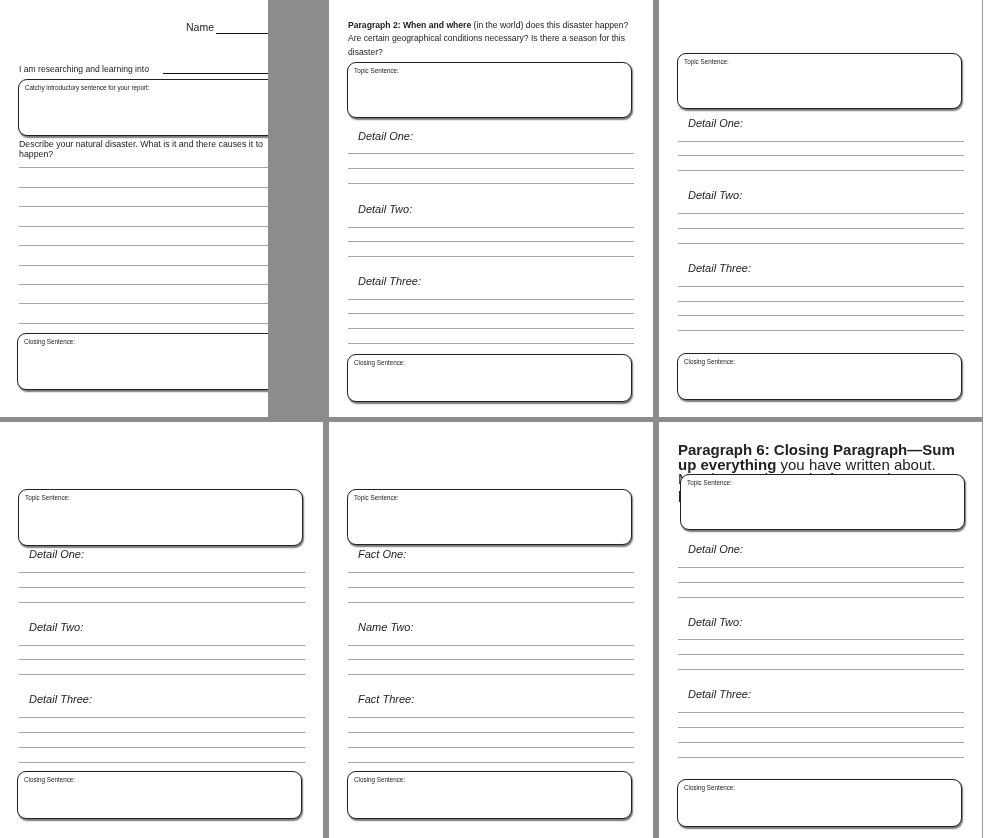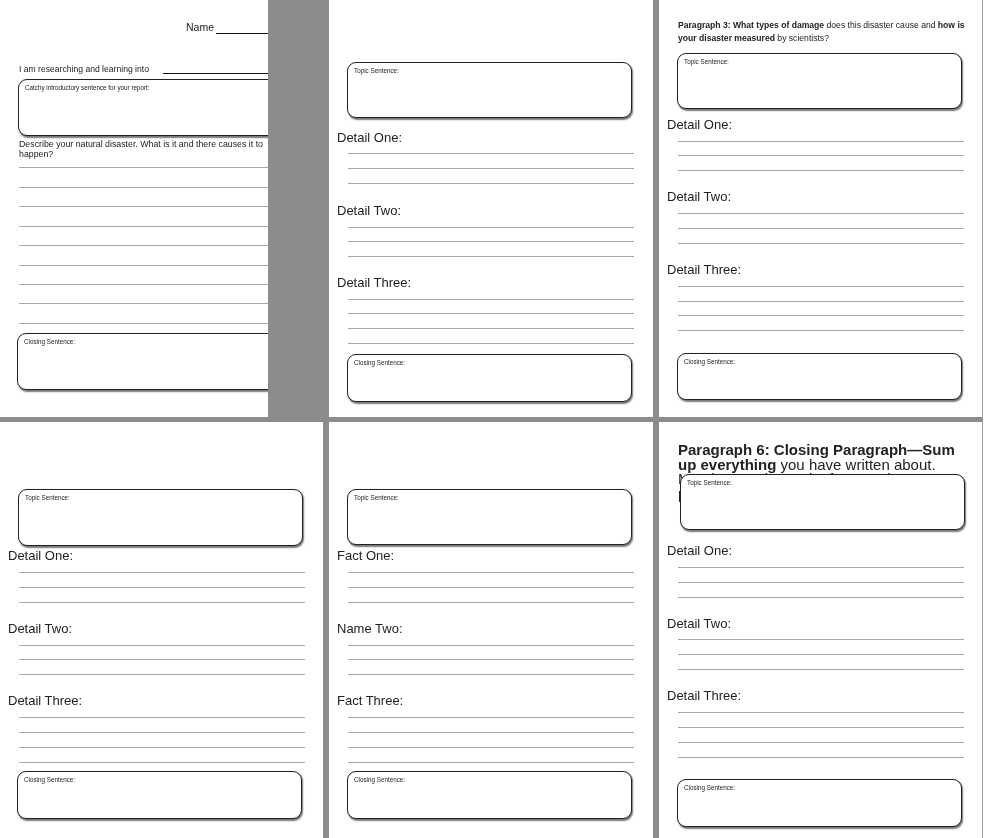--- a/index.html
+++ b/index.html
@@ -16,21 +16,21 @@
   .edge { position: absolute; left: 982px; top: 0; width: 2px; height: 838px; background: #ffffff; border-left: 1px solid #9a9a9a; }
   .prompt { position: absolute; left: 19px; width: 288px; font-size: 8.6px; line-height: 13.3px; color: #222; }
   .prompt b { font-weight: bold; }
   .box {
     position: absolute; left: 18px; width: 285px;
     border: 1.3px solid #222; border-radius: 9px;
     box-shadow: 1px 1.5px 1.5px #777;
     background: #fff;
   }
   .box-label { position: absolute; left: 6px; top: 4px; font-size: 6.3px; color: #222; }
-  .label { position: absolute; left: 8px; font-size: 13px; color: #222; }
+  .label { position: absolute; left: 29px; font-size: 11px; color: #222; font-style: italic; }
   .line { position: absolute; left: 19px; width: 286px; height: 0; border-top: 1px solid #a7a7a7; }
 
   .name-label { position: absolute; left: 186px; top: 21px; font-size: 10.5px; color: #222; }
   .name-line { position: absolute; left: 216px; top: 33px; width: 88px; border-top: 1px solid #111; }
   .title { position: absolute; left: 0; width: 323px; top: 42px; text-align: center; font-family: "DejaVu Sans", sans-serif; font-weight: bold; font-size: 12px; letter-spacing: 0.2px; color: #111; }
   .researching { position: absolute; left: 19px; top: 64px; font-size: 8.6px; color: #222; }
   .research-line { position: absolute; left: 163px; top: 73px; width: 142px; border-top: 1px solid #111; }
   .describe { position: absolute; left: 19px; top: 139px; font-size: 8.8px; color: #222; }
 </style>
 </head>
@@ -55,20 +55,25 @@
     <div class="line" style="top:265px"></div>
     <div class="line" style="top:284px"></div>
     <div class="line" style="top:303px"></div>
     <div class="line" style="top:323px"></div>
     <div class="box" style="top:333px;left:17px;height:57px;">
       <span class="box-label">Closing Sentence:</span>
     </div>
   </div>
 
   <div class="page p2">
+    <div class="prompt" style="top:19px">
+      <b>Paragraph 2:</b>
+      <b>When and where</b>
+      <span>(in the world) does this disaster happen? Are certain geographical conditions necessary? Is there a season for this disaster?</span>
+    </div>
     <div class="box" style="top:62px;height:56px;">
       <span class="box-label">Topic Sentence:</span>
     </div>
     <span class="label" style="top:130px">Detail One:</span>
     <div class="line" style="top:153px"></div>
     <div class="line" style="top:168px"></div>
     <div class="line" style="top:183px"></div>
     <span class="label" style="top:203px">Detail Two:</span>
     <div class="line" style="top:227px"></div>
     <div class="line" style="top:241px"></div>
@@ -77,27 +82,20 @@
     <div class="line" style="top:299px"></div>
     <div class="line" style="top:313px"></div>
     <div class="line" style="top:328px"></div>
     <div class="line" style="top:343px"></div>
     <div class="box" style="top:354px;height:48px;">
       <span class="box-label">Closing Sentence:</span>
     </div>
   </div>
 
   <div class="page p3">
-    <div class="prompt" style="top:19px">
-      <b>Paragraph 3:</b>
-      <b>What types of damage</b>
-      <span>does this disaster cause and</span>
-      <b>how is your disaster measured</b>
-      <span>by scientists?</span>
-    </div>
     <div class="box" style="top:53px;height:56px;">
       <span class="box-label">Topic Sentence:</span>
     </div>
     <span class="label" style="top:117px">Detail One:</span>
     <div class="line" style="top:141px"></div>
     <div class="line" style="top:155px"></div>
     <div class="line" style="top:170px"></div>
     <span class="label" style="top:189px">Detail Two:</span>
     <div class="line" style="top:213px"></div>
     <div class="line" style="top:228px"></div>

